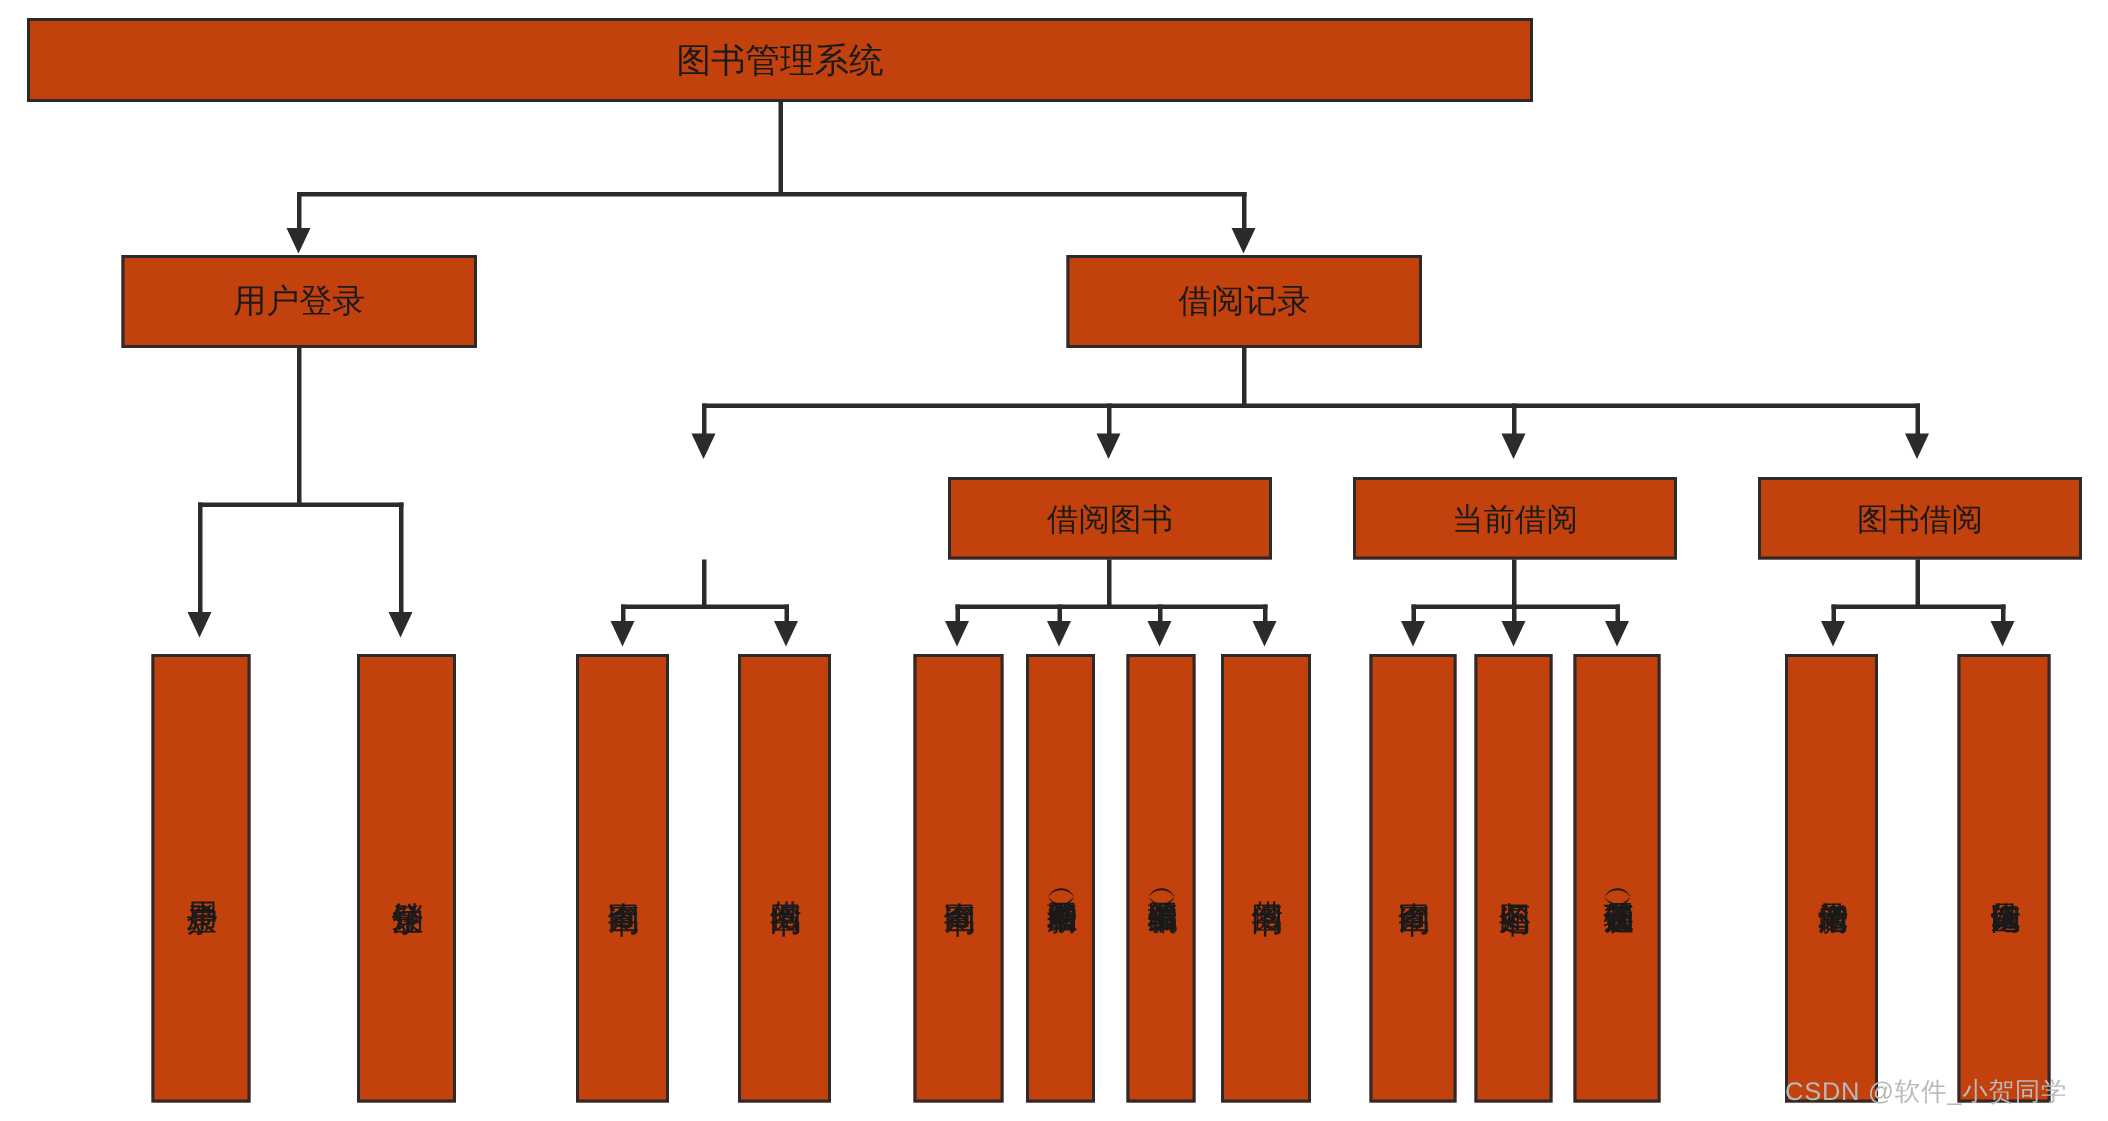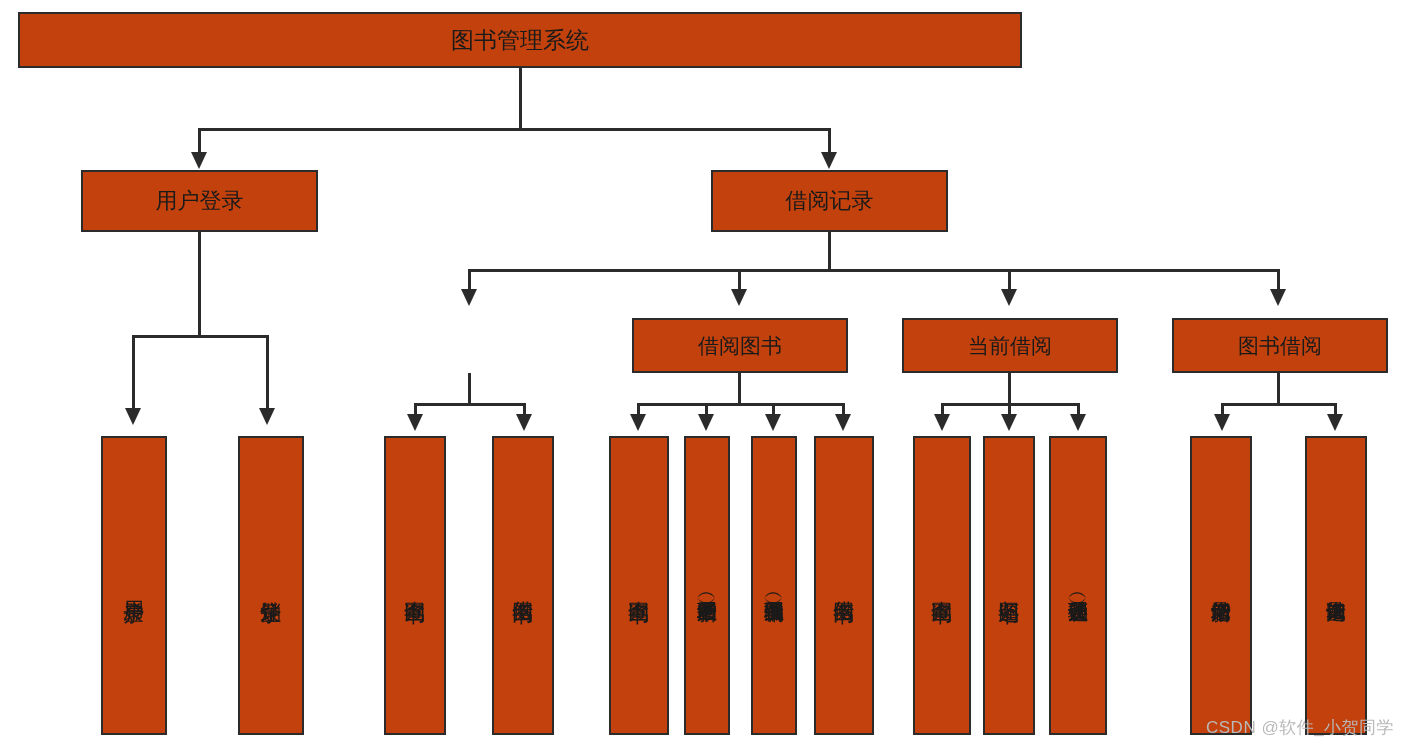--- a/index.html
+++ b/index.html
@@ -205,15 +205,15 @@
     <span class="vtext tight">确认归还（管理员）</span>
   </div>
 
   <div class="node leaf" style="left:1190px; top:436px; width:62px; height:299px;">
     <span class="vtext tight">新增借阅记录</span>
   </div>
   <div class="node leaf" style="left:1305px; top:436px; width:62px; height:299px;">
     <span class="vtext tight">查询借阅记录</span>
   </div>
 
-  <div class="watermark" style="left:1190px; top:716px;margin-left:16px;">CSDN @软件_小贺同学</div>
+  <div class="watermark" style="left:1190px; top:716px;">CSDN @软件_小贺同学</div>
 
 </div>
 
 </body></html>

